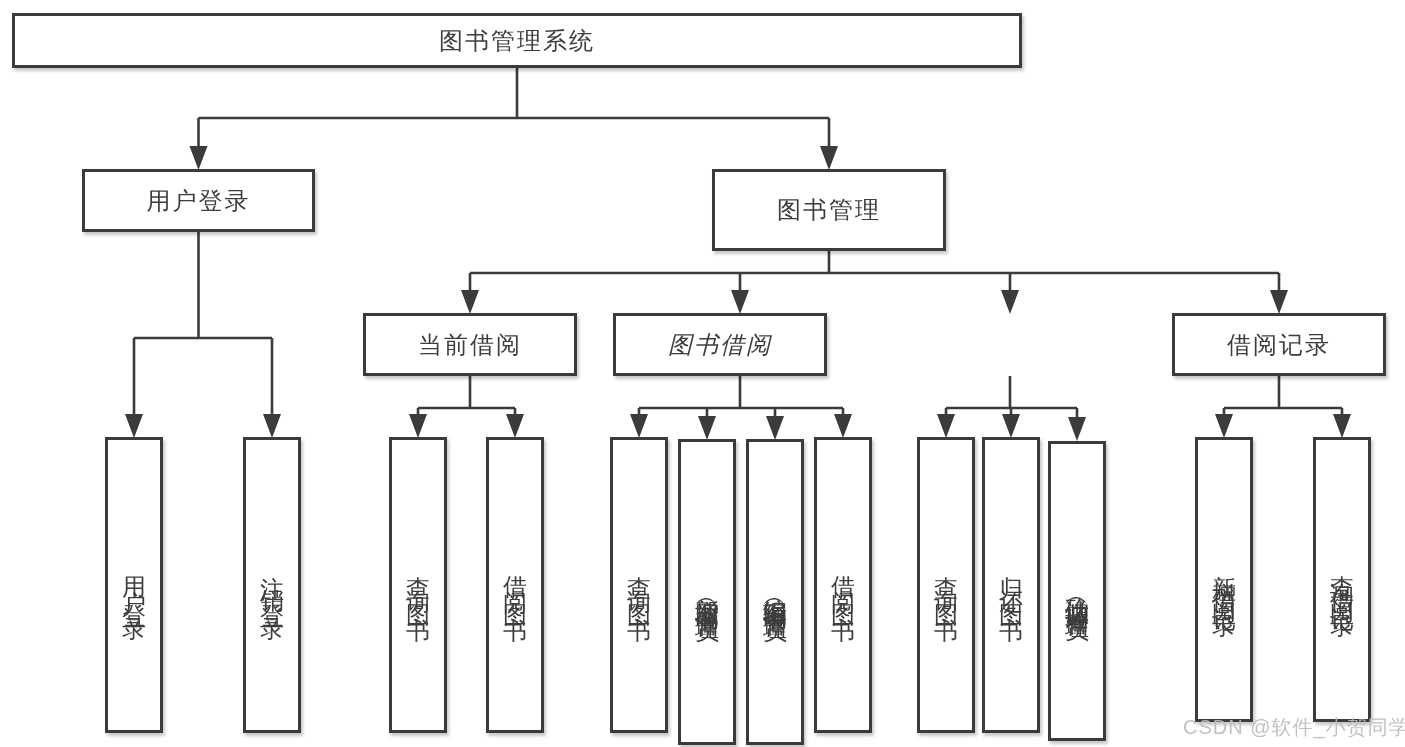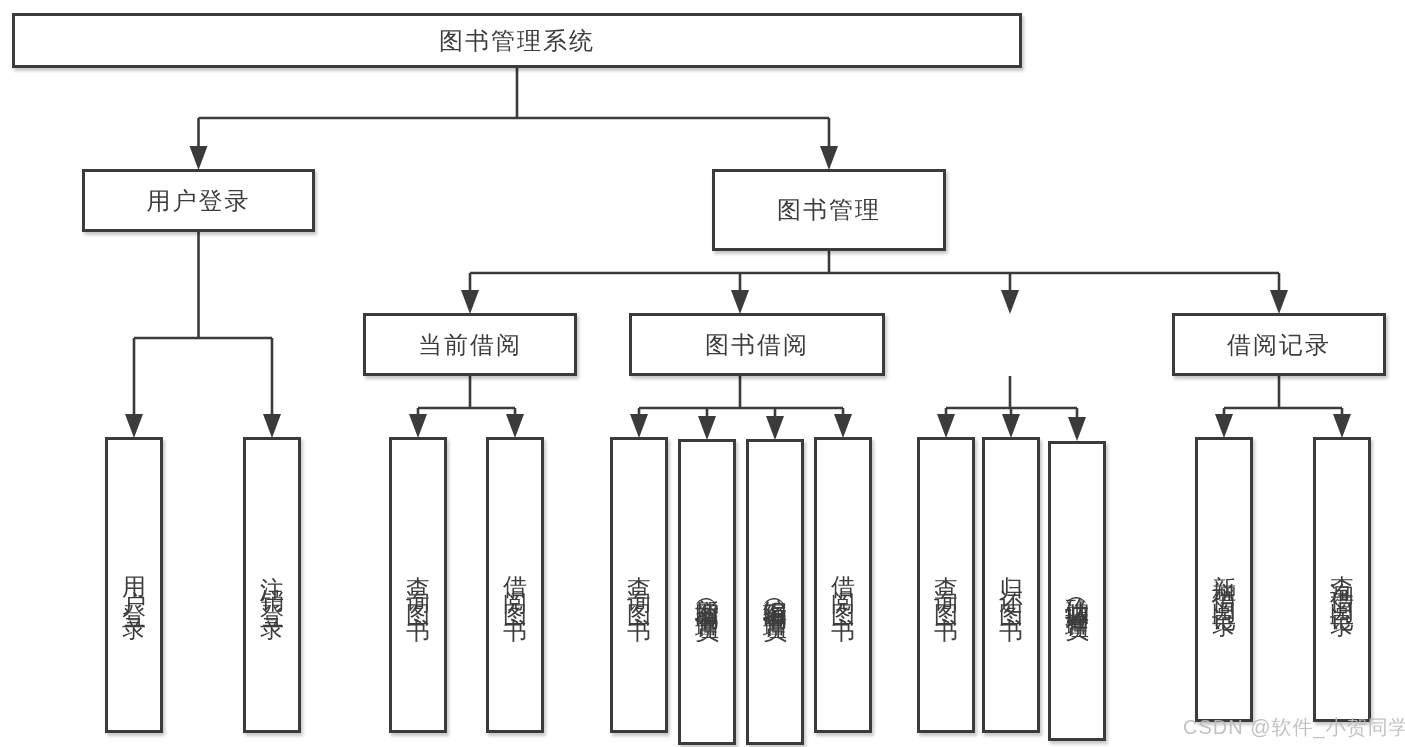--- a/index.html
+++ b/index.html
@@ -127,21 +127,21 @@
   <div class="hnode" style="left:82px; top:169px; width:233px; height:63px;">
     <span>用户登录</span>
   </div>
   <div class="hnode" style="left:712px; top:169px; width:234px; height:82px;">
     <span>图书管理</span>
   </div>
 
   <div class="hnode" style="left:363px; top:313px; width:214px; height:63px;">
     <span>当前借阅</span>
   </div>
-  <div class="hnode" style="left:629px; top:313px; width:256px; height:63px;">
+  <div class="hnode" style="left:613px; top:313px; width:214px; height:63px;font-style:italic;">
     <span>图书借阅</span>
   </div>
   <div class="hnode" style="left:1172px; top:313px; width:214px; height:63px;">
     <span>借阅记录</span>
   </div>
 
   <div class="vnode" style="left:105px; top:437px; width:58px; height:296px;">
     <span class="vtext sp4">用户登录</span>
   </div>
   <div class="vnode" style="left:243px; top:437px; width:58px; height:296px;">

